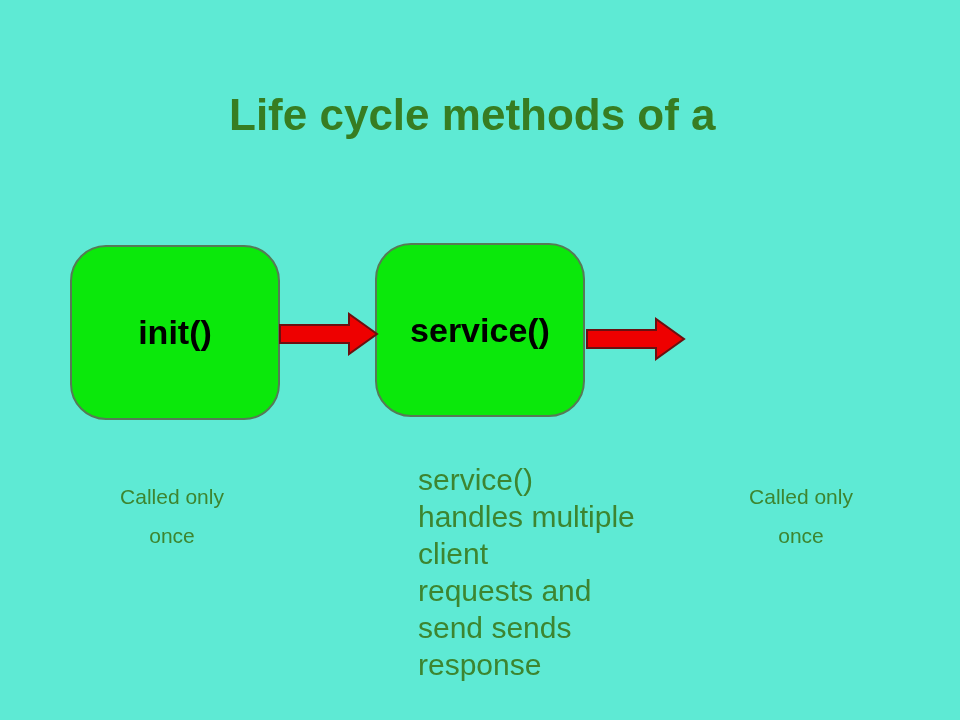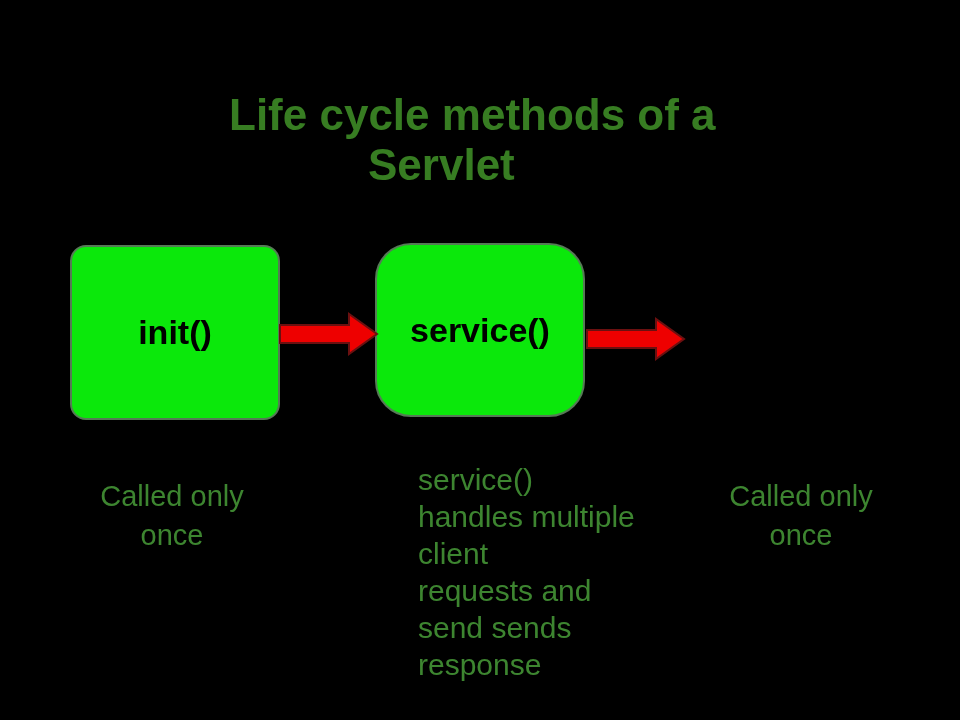--- a/index.html
+++ b/index.html
@@ -5,21 +5,21 @@
   html, body {
     margin: 0;
     padding: 0;
     background: #d9d9d9;
     font-family: "Liberation Sans", sans-serif;
   }
   .stage {
     position: relative;
     width: 960px;
     height: 720px;
-    background: #000000;
+    background: #5eead4;
     overflow: hidden;
   }
   .title-line {
     position: absolute;
     font-weight: bold;
     font-size: 44px;
     line-height: 44px;
     color: #377d22;
     white-space: nowrap;
   }
@@ -29,21 +29,21 @@
   .lifecycle-box {
     position: absolute;
     background: #0be80b;
     border: 2px solid #567a56;
     border-radius: 36px;
     display: flex;
     align-items: center;
     justify-content: center;
     box-sizing: border-box;
   }
-  .box-init    { left: 70px;  top: 245px; width: 210px; height: 175px; border-radius: 16px; }
+  .box-init    { left: 70px;  top: 245px; width: 210px; height: 175px; }
   .box-service { left: 375px; top: 243px; width: 210px; height: 174px; }
   .box-destroy { left: 682px; top: 244px; width: 211px; height: 172px; }
 
   .box-label {
     font-weight: bold;
     font-size: 34px;
     color: #000000;
     white-space: nowrap;
   }
 
@@ -54,40 +54,39 @@
   }
   .arrow-1 { left: 279px; top: 312px; }
   .arrow-2 { left: 586px; top: 317px; }
 
   .caption {
     position: absolute;
     color: #3d8530;
     white-space: pre-line;
   }
   .caption-center {
-    font-size: 29px;
+    font-size: 21px;
     line-height: 39px;
     text-align: center;
   }
   .caption-init    { left: 67px;  top: 477px; width: 210px; }
   .caption-destroy { left: 696px; top: 477px; width: 210px; }
   .caption-service {
     left: 418px; top: 461px; width: 250px;
     font-size: 30px;
     line-height: 37px;
     text-align: left;
   }
 </style>
 </head>
 <body>
 
 <div class="stage">
 
   <div class="title-line title-line1">Life cycle methods of a</div>
-  <div class="title-line title-line2">Servlet</div>
 
   <div class="lifecycle-box box-init">
     <span class="box-label">init()</span>
   </div>
 
   <div class="lifecycle-box box-service">
     <span class="box-label">service()</span>
   </div>
 
 

